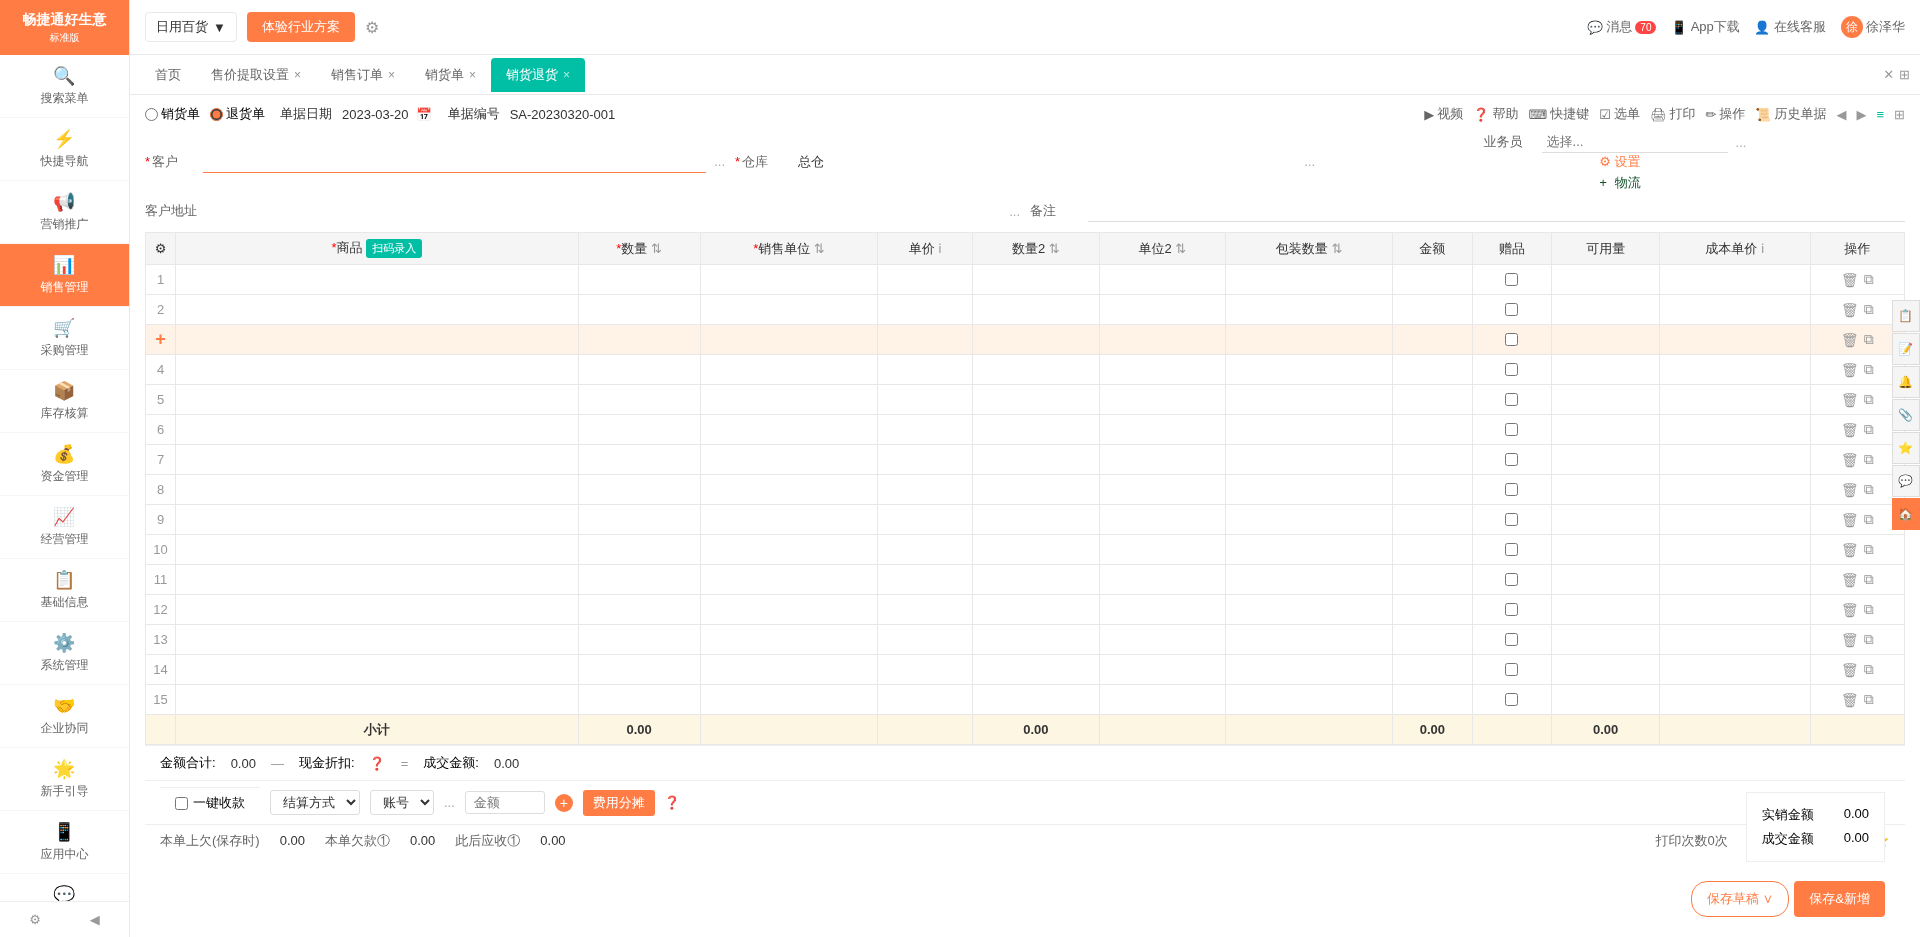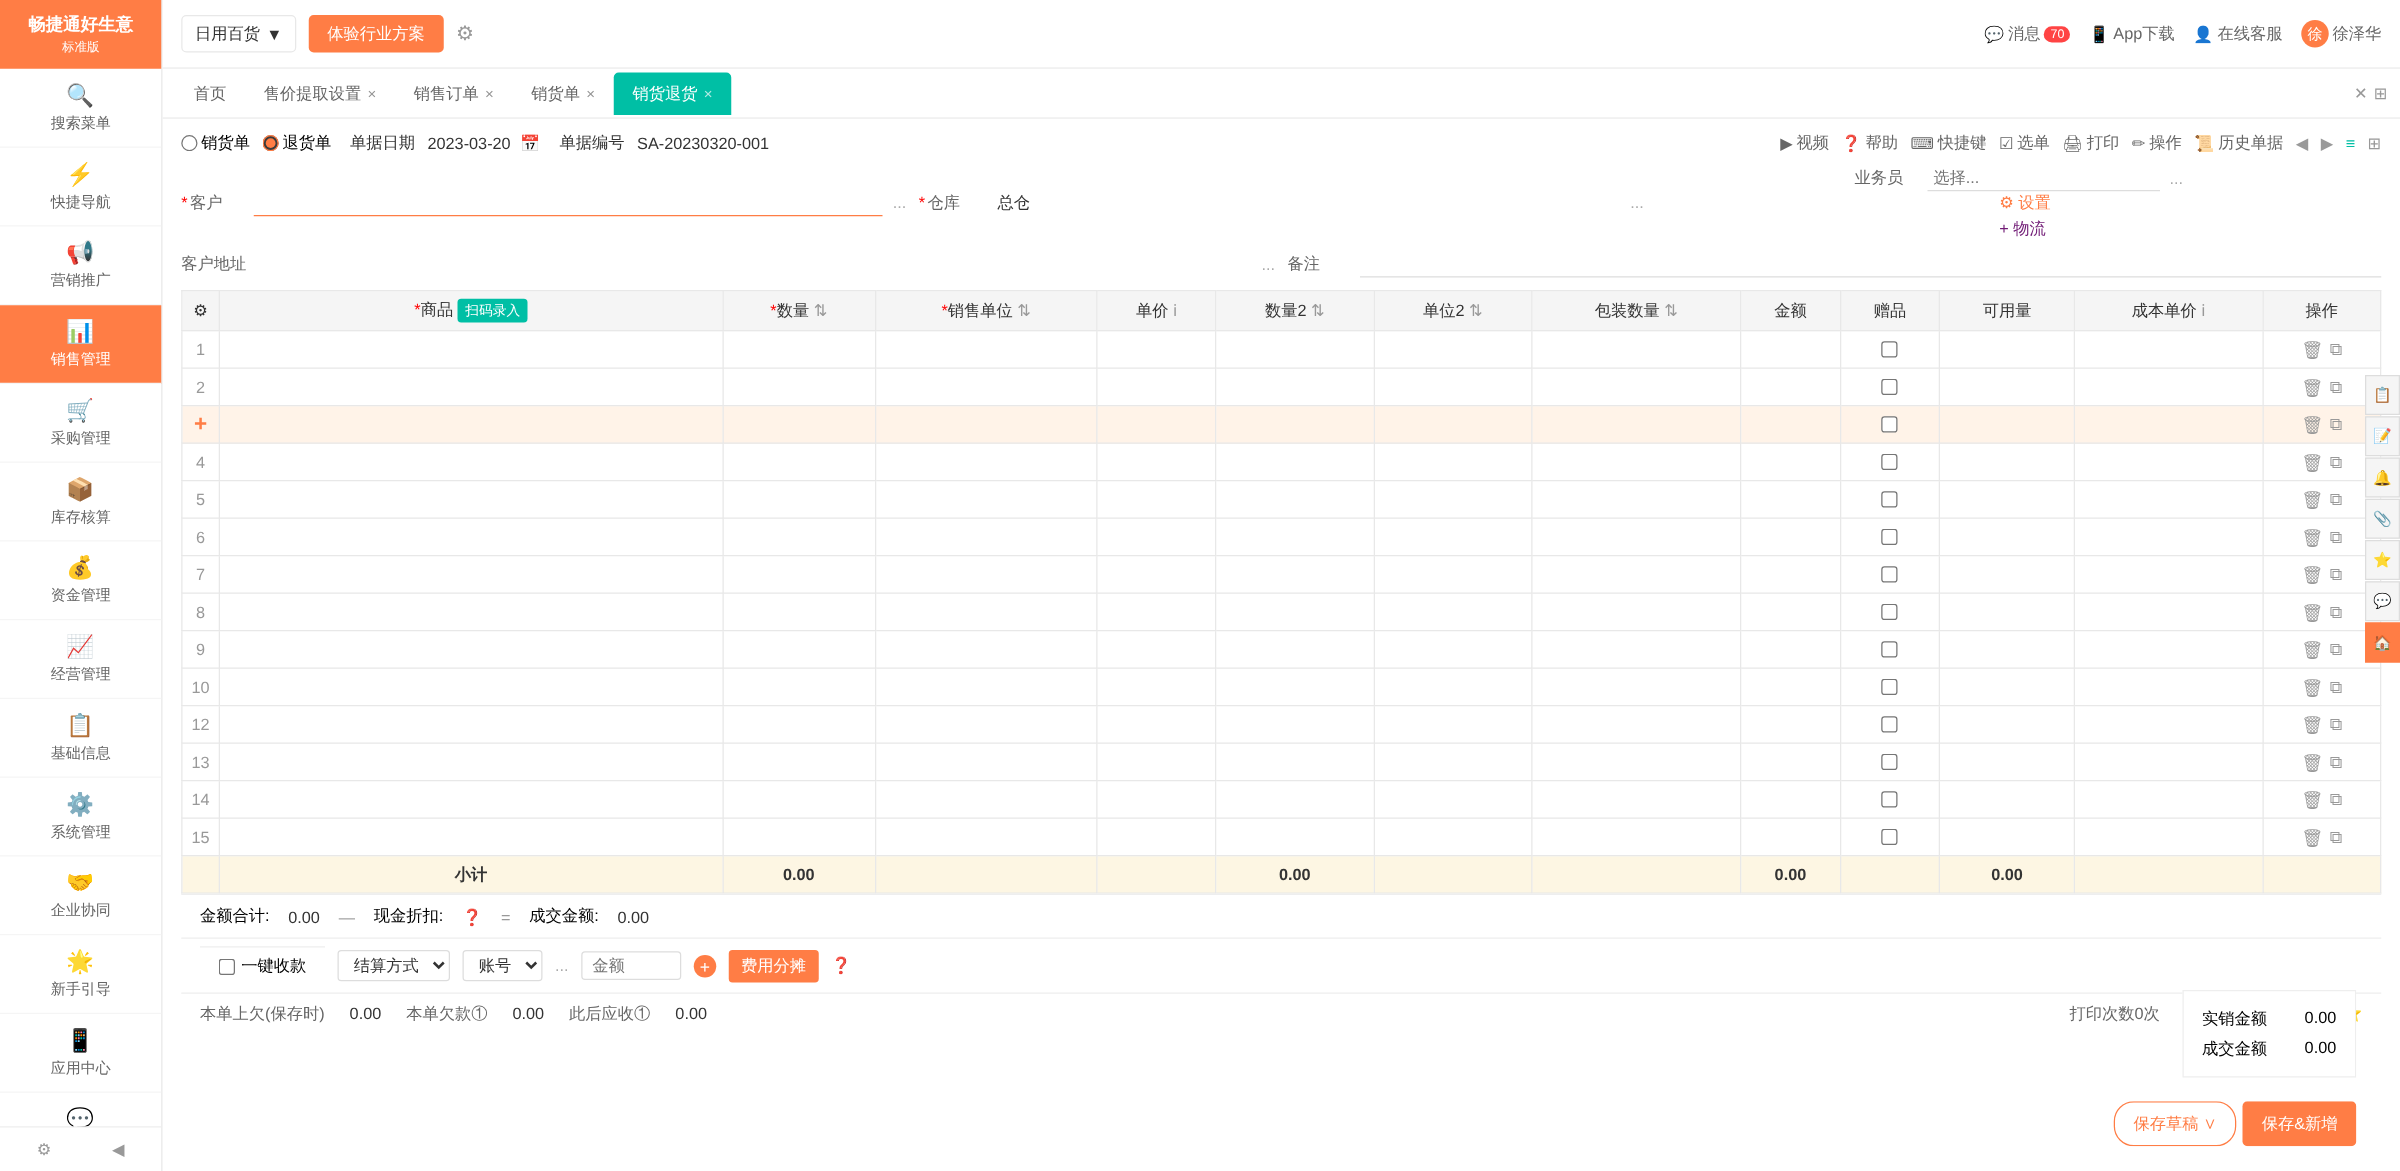--- a/index.html
+++ b/index.html
@@ -78,21 +78,21 @@
     .select-small { border: 1px solid #ddd; border-radius: 3px; padding: 3px 8px; color: #333; background: #fff; }
     .fee-btn { background: #ff7d45; color: #fff; border: none; border-radius: 3px; padding: 4px 10px; cursor: pointer; }
     .add-btn-small { background: #ff7d45; color: #fff; border: none; border-radius: 50%; width: 18px; height: 18px; cursor: pointer; font-size: 14px; display: flex; align-items: center; justify-content: center; }
 
     
     .footer-stats { background: #fff; border-top: 1px solid #eee; padding: 6px 15px; display: flex; align-items: center; gap: 20px; font-size: 12px; color: #666; }
     .btn-save-draft { background: #fff; border: 1px solid #ff7d45; color: #ff7d45; border-radius: 16px; padding: 8px 15px; cursor: pointer; }
     .btn-save-new { background: #ff7d45; border: none; color: #fff; border-radius: 4px; padding: 8px 15px; cursor: pointer; }
 
     .settings-btn { color: #ff7d45; cursor: pointer; }
-    .add-logistics-btn { color: #701a75; cursor: pointer; }
+    .add-logistics-btn { color: #14532d; cursor: pointer; font-family: Liberation Mono, monospace; }
   </style>
 </head>
 <body>
 
 <div class="sidebar">
   <div class="sidebar-logo">
     <div class="logo-text">畅捷通好生意</div>
     <div class="logo-sub">标准版</div>
   </div>
   <div class="sidebar-nav">
@@ -572,20 +572,44 @@
       <td></td>
       <td></td>
       <td>
         <div class="action-icons">
           <button class="icon-btn">🗑</button>
           <button class="icon-btn">⧉</button>
         </div>
       </td>
     </tr>
           <tr>
+      <td class="row-num">11</td>
+      <td><input type="text" style="border: none; outline: none; width: 100%; background: transparent;"></td>
+      <td></td>
+      <td></td>
+      <td></td>
+      <td></td>
+      <td></td>
+      <td></td>
+      <td></td>
+      <td>
+              <div class="checkbox-cell">
+                <input type="checkbox" style="">
+              </div>
+            </td>
+      <td></td>
+      <td></td>
+      <td>
+        <div class="action-icons">
+          <button class="icon-btn">🗑</button>
+          <button class="icon-btn">⧉</button>
+        </div>
+      </td>
+    </tr>
+          <tr>
       <td class="row-num">12</td>
       <td><input type="text" style="border: none; outline: none; width: 100%; background: transparent;"></td>
       <td></td>
       <td></td>
       <td></td>
       <td></td>
       <td></td>
       <td></td>
       <td></td>
       <td>

